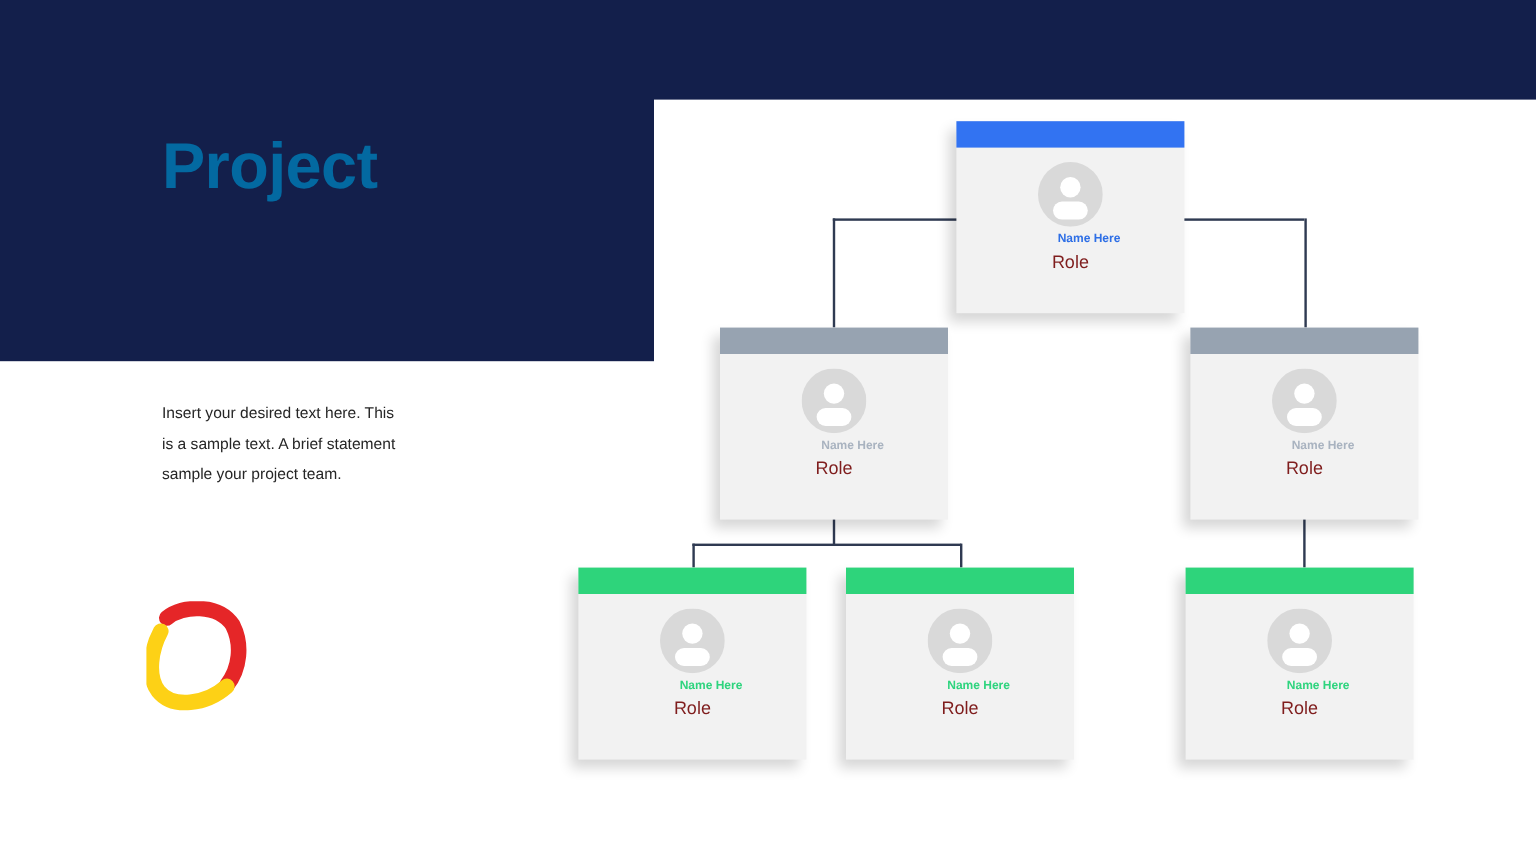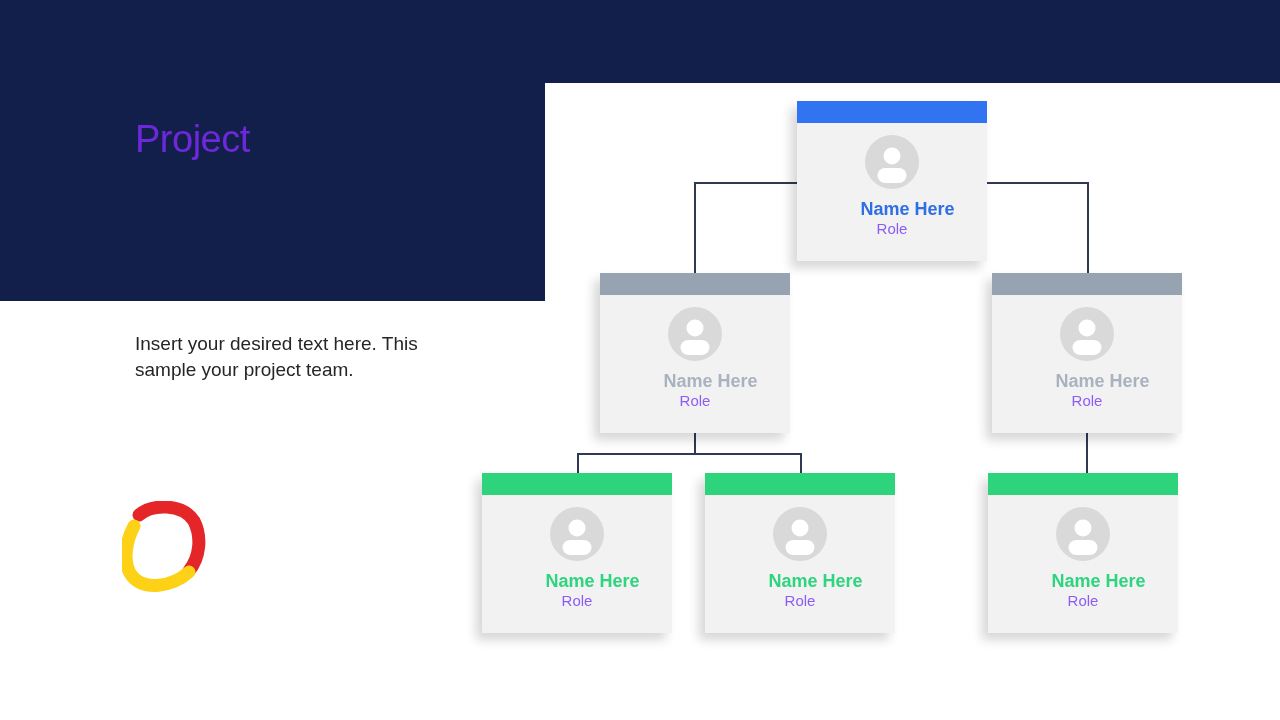--- a/index.html
+++ b/index.html
@@ -8,41 +8,41 @@
     background:#ffffff;
     font-family:"Liberation Sans", sans-serif;
   }
   
   .band-top   { position:absolute; left:0; top:0; width:1280px; height:83px; background:var(--navy,#131f4b); }
   .panel-left { position:absolute; left:0; top:0; width:545px; height:301px; background:var(--navy,#131f4b); }
 
   
   .title {
     position:absolute; left:135px; top:111px; z-index:3;
-    color:#6d28d9; font-size:38px; font-weight:400; line-height:57px; letter-spacing:-0.5px;
+    color:#0369a1; font-size:54px; font-weight:700; line-height:57px; letter-spacing:-0.5px;
   }
   .desc {
     position:absolute; left:135px; top:331px; z-index:3;
-    color:#262626; font-size:19px; line-height:25.5px;
+    color:#262626; font-size:13px; line-height:25.5px;
   }
 
   
   .logo { position:absolute; left:122px; top:501px; z-index:3; }
 
   
   .card {
     position:absolute; width:190px; height:160px; z-index:2;
     background:var(--card_bg,#f2f2f2);
     box-shadow:-6px 7px 10px rgba(0,0,0,0.16);
     display:flex; flex-direction:column; align-items:center;
   }
   .card-header { width:100%; height:22px; }
   .avatar { margin-top:12px; width:54px; height:54px; }
-  .name { margin-top:12px; font-size:18px; font-weight:700; line-height:17px;padding-left:31px; }
-  .role { margin-top:2px; font-size:15px; line-height:17px; color:#8b5cf6; }
+  .name { margin-top:2px; font-size:10px; font-weight:700; line-height:17px;padding-left:31px; }
+  .role { margin-top:2px; font-size:15px; line-height:17px; color:#7f1d1d; }
 
   .acc-blue  .card-header { background:var(--blue,#3273f2); }
   .acc-gray  .card-header { background:var(--gray,#97a3b1); }
   .acc-green .card-header { background:var(--green,#2ed47b); }
   .acc-blue  .name { color:var(--name_blue,#2e6fe6); }
   .acc-gray  .name { color:var(--name_gray,#a9b3c0); }
   .acc-green .name { color:var(--name_green,#2ed47e); }
 
   .pos-top       { left:797px; top:101px; }
   .pos-mid-left  { left:600px; top:273px; }
@@ -69,20 +69,21 @@
 
 <div class="band-top"></div>
 <div class="panel-left"></div>
 
 <div class="title">
   <div>Project</div>
 </div>
 
 <div class="desc">
   <div>Insert your desired text here. This</div>
+  <div>is a sample text. A brief statement</div>
   <div>sample your project team.</div>
 </div>
 
 <svg class="logo" width="85" height="95" viewBox="0 0 85 95">
   <path d="M17,14 C30,3 60,2 72,20 C80,36 78,56 67,70" fill="none" stroke="#e52628" stroke-width="13" stroke-linecap="round"></path>
   <path d="M12,25 C4,40 0,62 10,75 C22,90 50,86 67,71" fill="none" stroke="#fdd116" stroke-width="13" stroke-linecap="round"></path>
 </svg>
 
 <div class="line h c1"></div>
 <div class="line v c2"></div>

